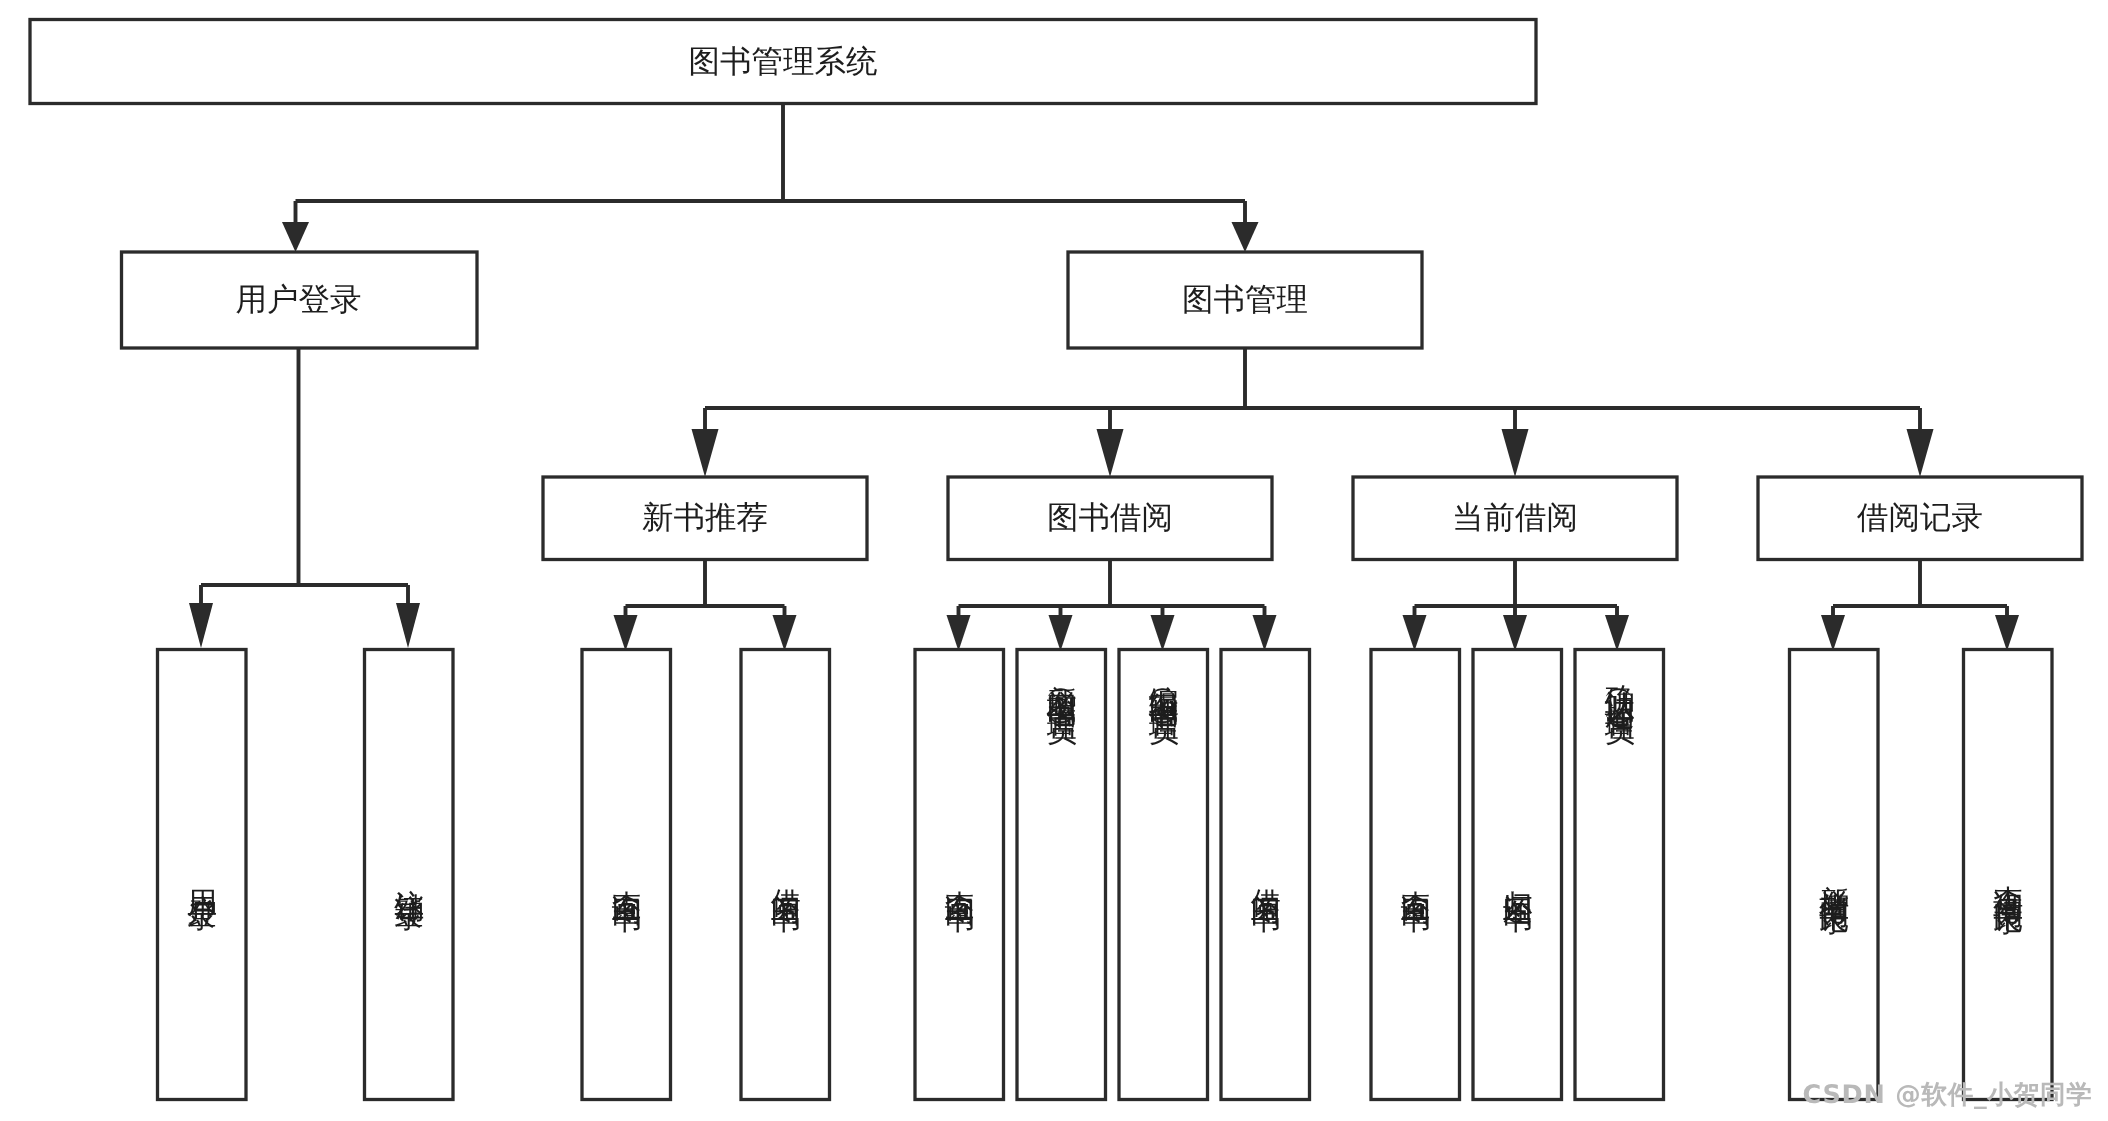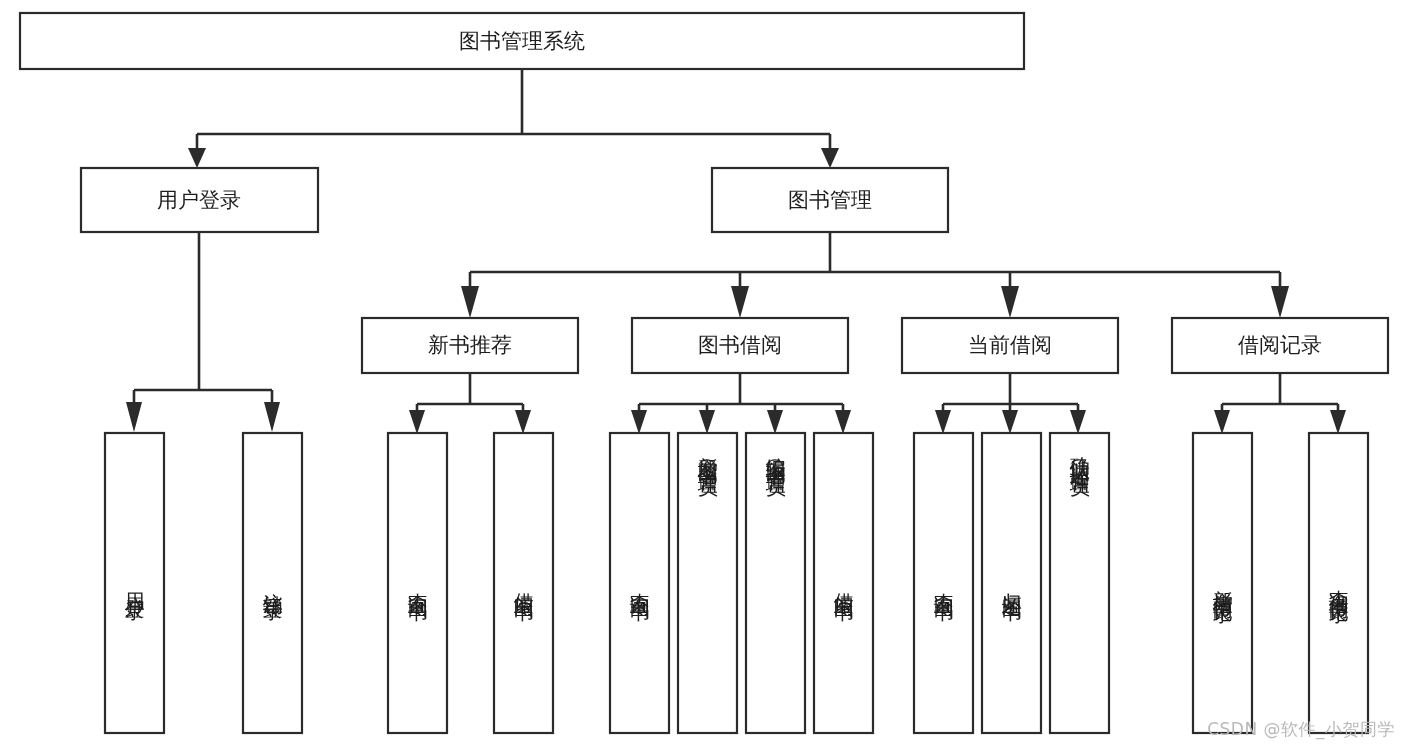--- a/index.html
+++ b/index.html
@@ -69,20 +69,21 @@
   }
   .watermark {
     position: absolute;
     right: 10px;
     bottom: 6px;
     font-family: "DejaVu Sans", "Liberation Sans", sans-serif;
     font-size: 17px;
     color: #b9b9b9;
     letter-spacing: 0.5px;
     white-space: nowrap;
+    font-weight: bold;
   }
 </style>
 </head>
 <body>
 
 <div id="diagram-root">
 
   <svg class="canvas" viewBox="0 0 1405 747" xmlns="http://www.w3.org/2000/svg">
 
     <defs>

